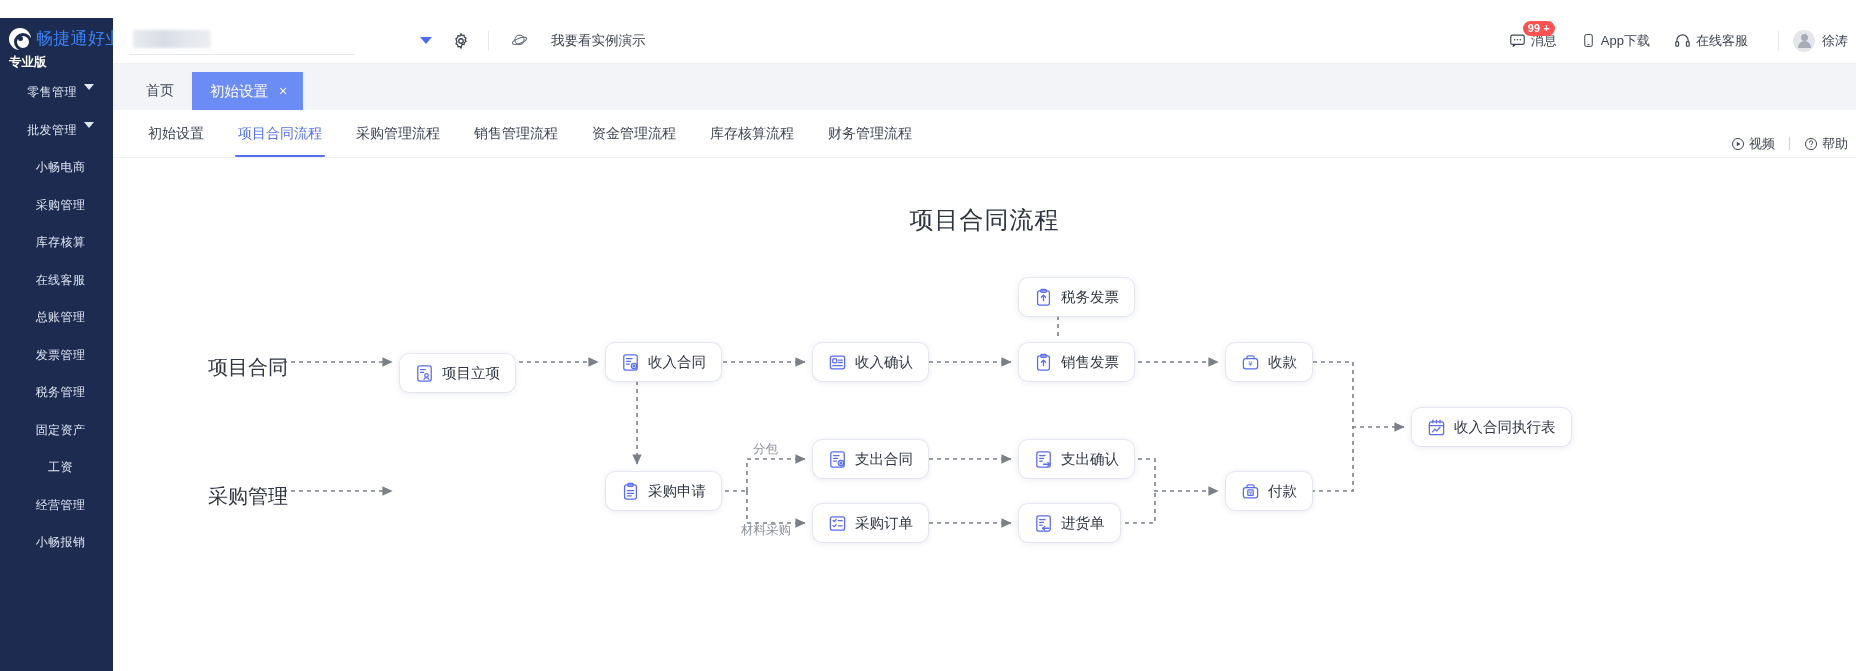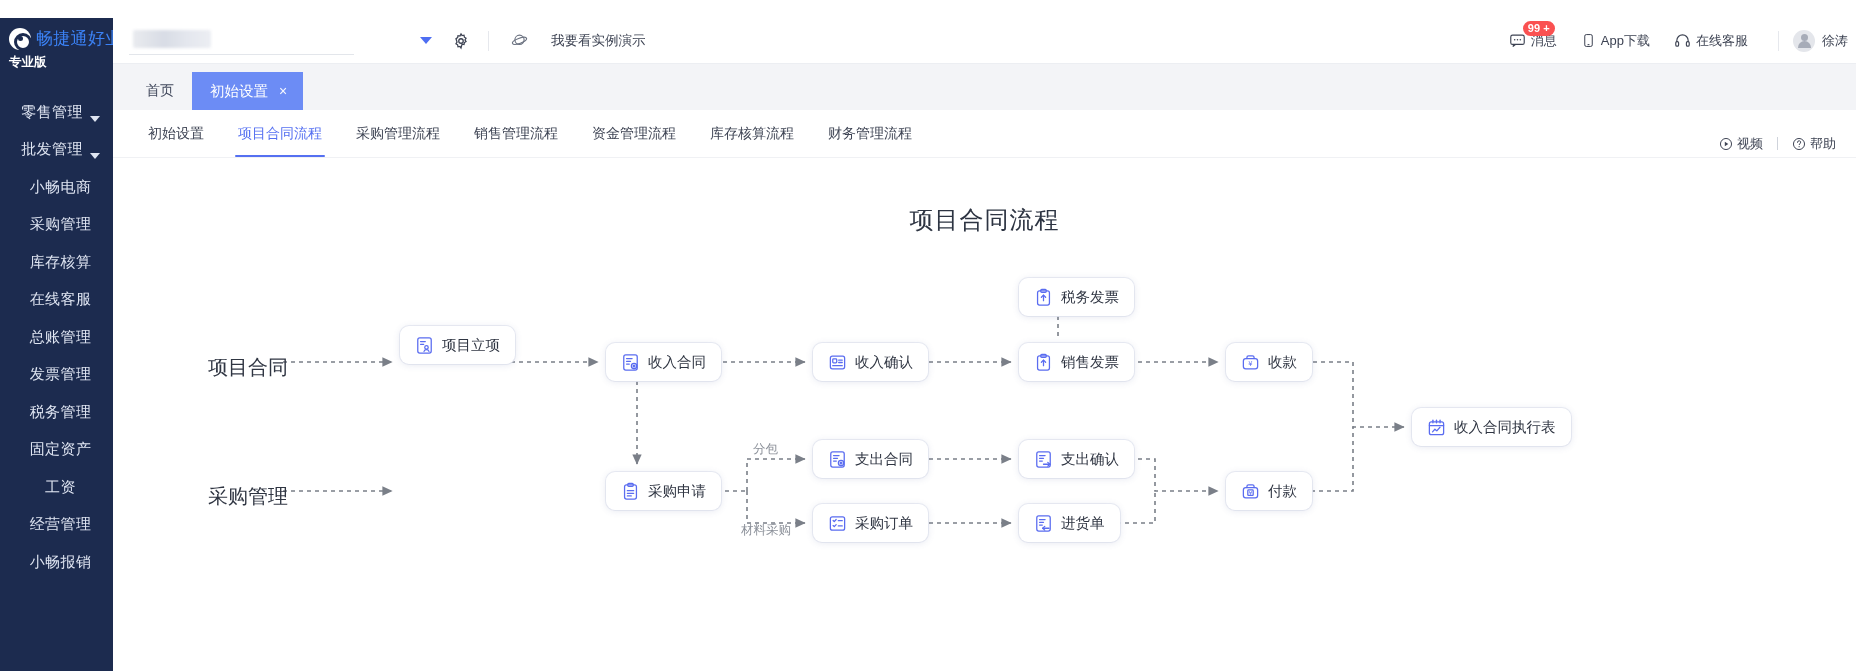--- a/index.html
+++ b/index.html
@@ -31,22 +31,22 @@
   }
   .brand-name {
     font-size: 17px; color:#3b82f6; letter-spacing:.3px; white-space:nowrap;
     overflow:hidden; text-overflow:clip; max-width:78px;
   }
   .brand-sub {
     font-size: 12.5px; color:#fff; padding-left: 9px; margin-top: 4px; font-weight:600;
   }
   .nav { margin-top: 6px; }
   .nav-item {
-    height: 37.5px; display:flex; align-items:flex-end; justify-content:center;
-    font-size: 15px; color:#dfe5f2; cursor:pointer; position:relative;
+    height: 37.5px; display:flex; align-items:flex-start; justify-content:center;
+    font-size: 12px; color:#dfe5f2; cursor:pointer; position:relative;
     letter-spacing: .4px;
     padding-left: 8px;
   }
   .caret {
     display:inline-block; margin-left: 7px; width:0; height:0;
     border-left:5px solid transparent; border-right:5px solid transparent;
     border-top:6px solid #dfe5f2;
   }
 
   
@@ -123,21 +123,21 @@
   .subtab {
     font-size:14px; color:#3e4454; padding:0 17px; height:47px; display:flex;
     align-items:center; cursor:pointer; position:relative; white-space:nowrap;
   }
   .subtab.active { color:#5570f1; }
   .subtab.active::after {
     content:""; position:absolute; left:14px; right:14px; bottom:0; height:2.5px;
     background:#5570f1; border-radius:2px;
   }
   .subtabs-right {
-    margin-left:auto; display:flex; align-items:center; padding-right:20px;
+    margin-left:auto; display:flex; align-items:center; padding-right:8px;
     font-size:13px; color:#3e4454; gap:5px;margin-top:20px;
   }
   .srl { display:flex; align-items:center; gap:4px; cursor:pointer; }
   .sr-sep { width:1px; height:13px; background:#cfd3db; margin:0 9px; }
 
   
   .canvas { position:absolute; left:113px; top:158px; right:0; bottom:0; background:#fff; }
   .flow-title {
     position:absolute; left:0; right:0; top:46px; text-align:center;
     font-size:24px; color:#2d3442; letter-spacing:1px;
@@ -349,21 +349,21 @@
           <line x1="800" y1="365" x2="898" y2="365" marker-end="url(#ar)"></line>
 
           <path d="M1001 301 L1042 301 L1042 333 L1105 333" marker-end="url(#ar)"></path>
           <path d="M996 365 L1042 365 L1042 333"></path>
         </g>
       </svg>
     <div class="rowlabel" style="left: 95px; top: 196px;">项目合同</div>
         <div class="rowlabel" style="left: 95px; top: 325px;">采购管理</div>
         <div class="edgelabel" style="left: 640px; top: 283px;">分包</div>
         <div class="edgelabel" style="left: 628px; top: 364px;">材料采购</div>
-        <div class="node" style="left: 287px; top: 168px;">
+        <div class="node" style="left: 287px; top: 196px;">
           <svg class="ic" viewBox="0 0 24 24" fill="none" stroke="#5a6cf0" stroke-width="1.6" stroke-linecap="round" stroke-linejoin="round">
             <rect x="3.5" y="2.5" width="17" height="19" rx="2.5"></rect>
             <line x1="7" y1="7" x2="13" y2="7"></line>
             <line x1="7" y1="10.5" x2="11" y2="10.5"></line>
             <circle cx="14.5" cy="14.5" r="2.2"></circle>
             <path d="M11.4 19.4c.5-1.5 1.7-2.3 3.1-2.3s2.6.8 3.1 2.3"></path>
           </svg>
           <span>项目立项</span>
         </div>
         <div class="node" style="left: 493px; top: 185px;">

